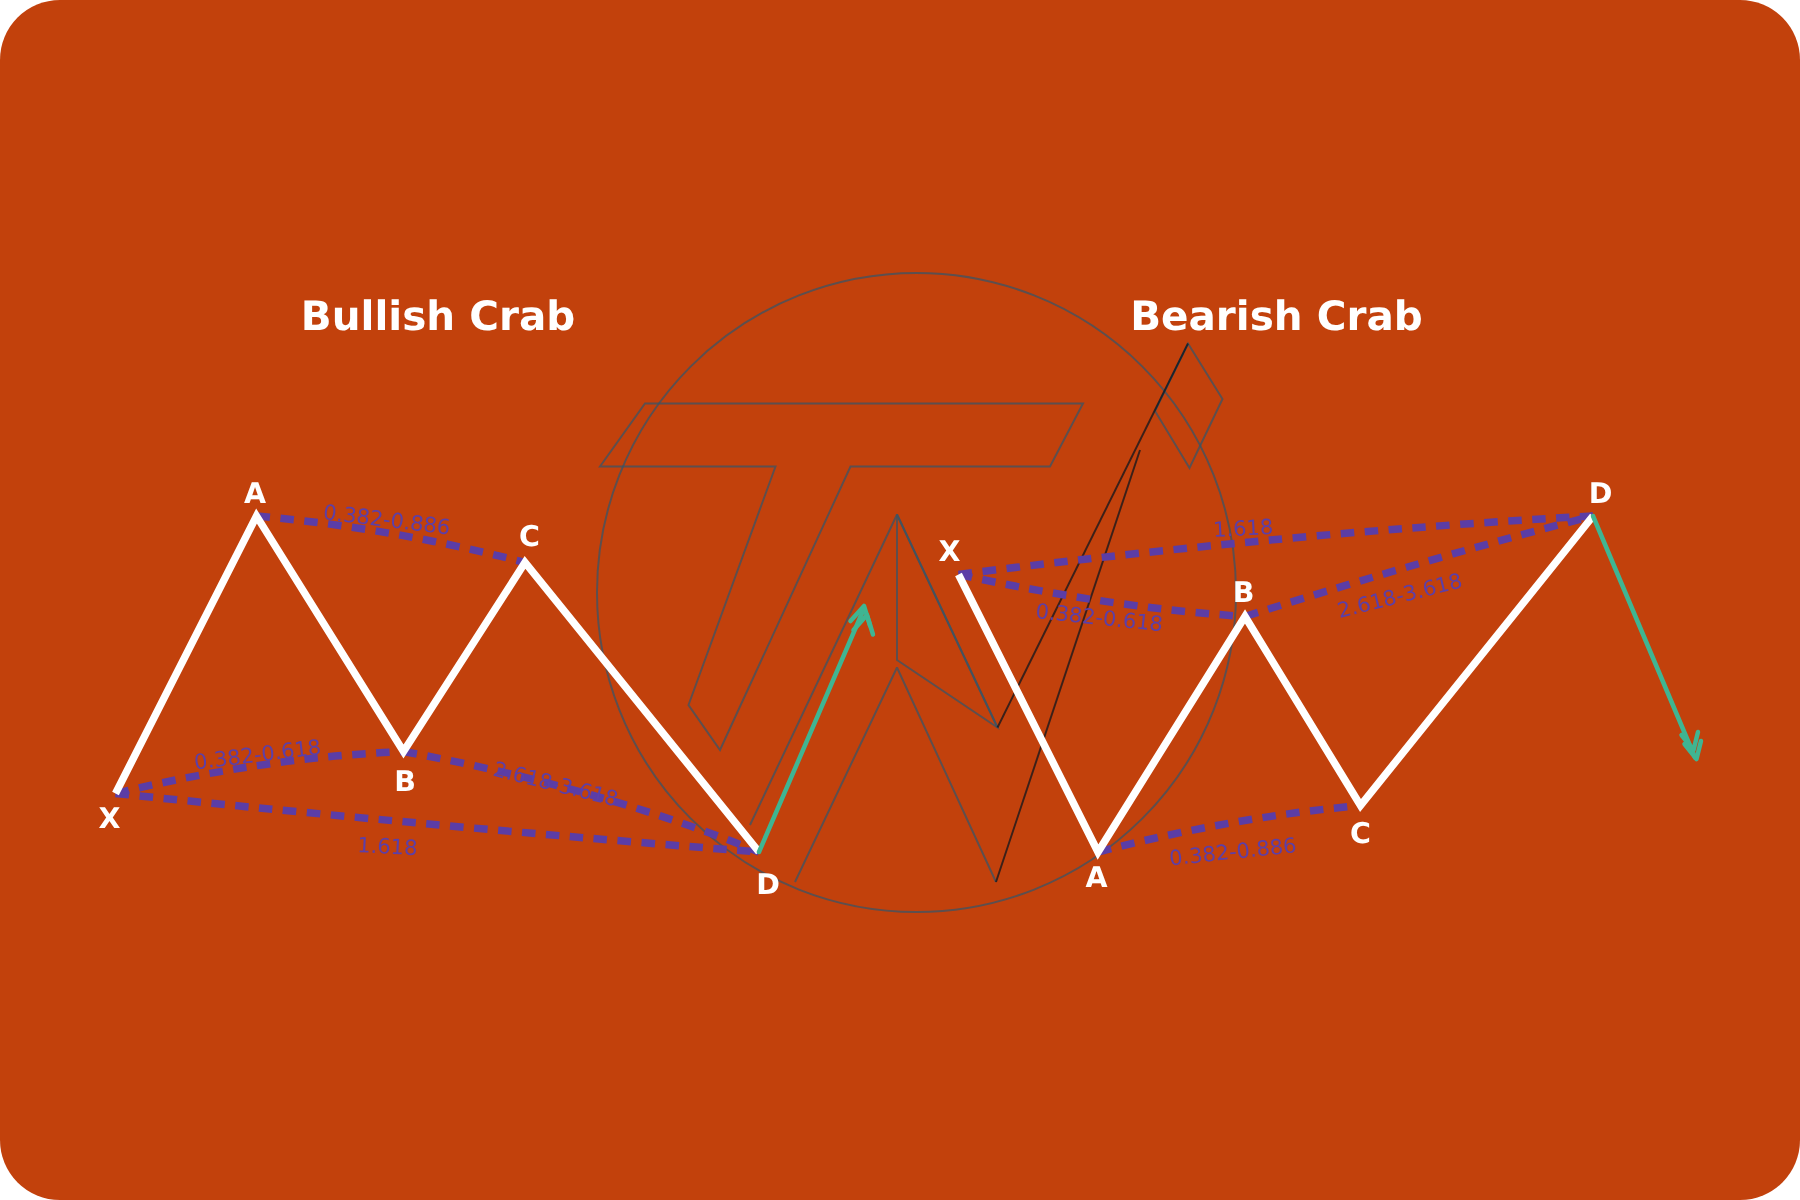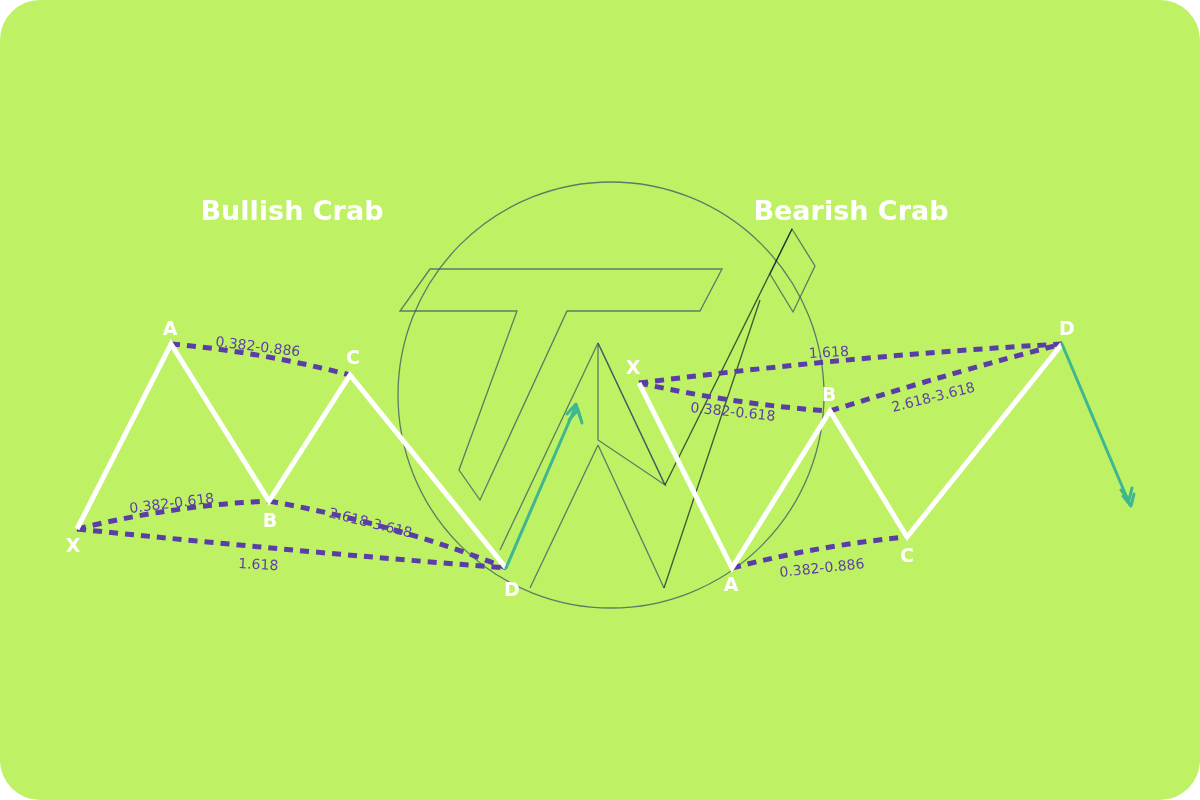--- a/index.html
+++ b/index.html
@@ -1,19 +1,19 @@
 <!DOCTYPE html>
 <html><head>
 <meta charset="utf-8">
 <style>
   html, body { margin: 0; padding: 0; background: #ffffff; }
   body { width: 1200px; height: 800px; overflow: hidden; }
   .card {
     position: absolute; left: 0; top: 0; width: 1200px; height: 800px;
-    background: #bef264; border-radius: 40px; overflow: hidden;
+    background: #c2410c; border-radius: 40px; overflow: hidden;
   }
   svg { position: absolute; left: 0; top: 0; }
   .title {
     font-family: "DejaVu Sans", sans-serif; font-weight: bold;
     fill: #ffffff; font-size: 27px;
   }
   .pt-label {
     font-family: "DejaVu Sans", sans-serif; font-weight: bold;
     fill: #ffffff; font-size: 19px;
   }

